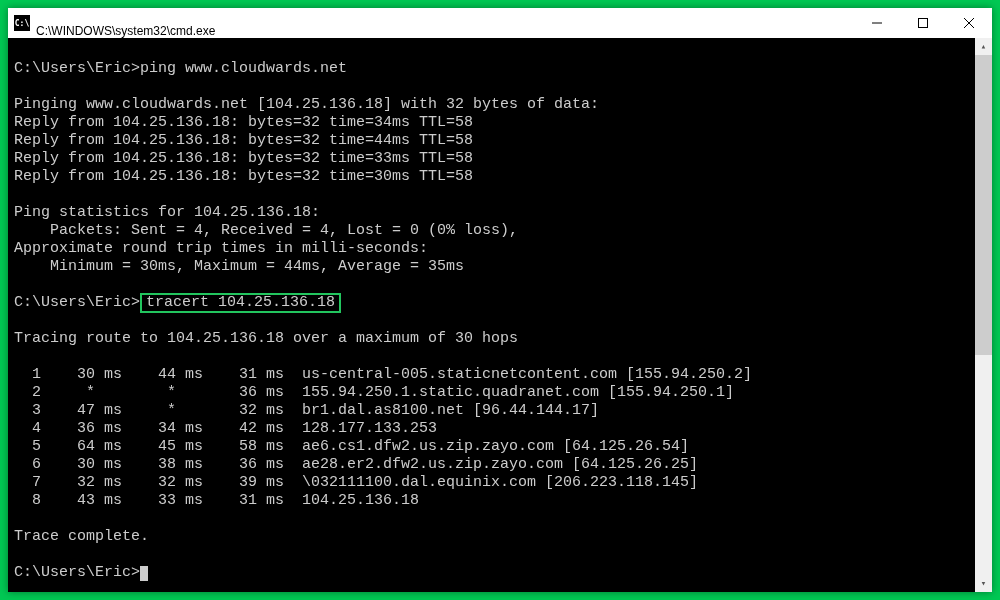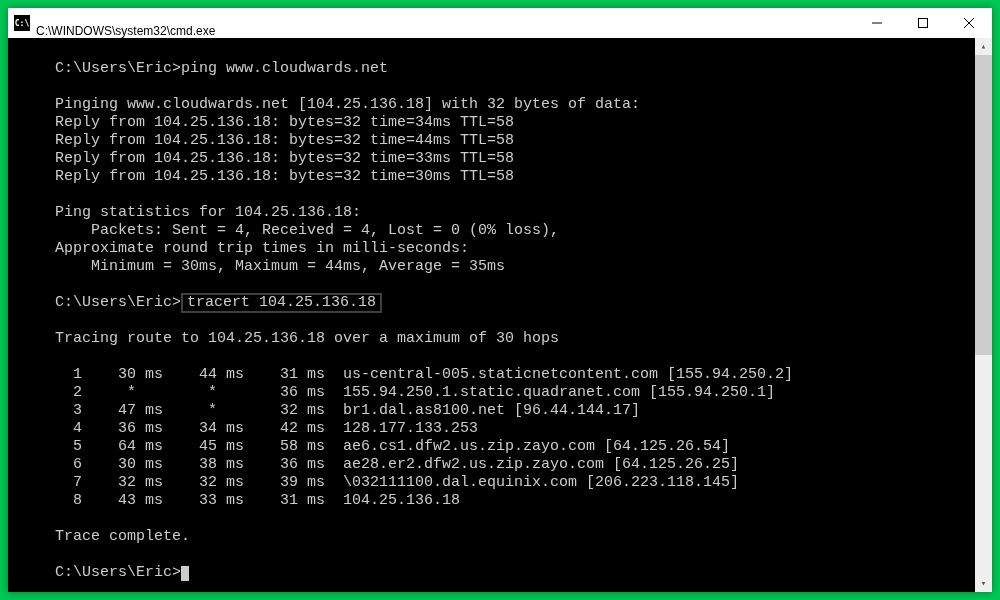--- a/index.html
+++ b/index.html
@@ -74,24 +74,23 @@
   .terminal {
     flex: 1;
     background: #000;
     color: #ccc;
     padding: 4px 6px 0 6px;
     white-space: pre;
     line-height: 18px;
     font-size: 15px;
     font-family: Consolas, 'Courier New', monospace;
     overflow: hidden;
-    margin-left: 41px;
   }
   .highlight-box {
-    border: 2px solid #404040;
+    border: 2px solid #22c55e;
     display: inline-block;
     padding: 0 4px;
     line-height: 16px;
     margin: -1px 0;
   }
   .scrollbar {
     width: 17px;
     background: #f0f0f0;
     position: relative;
     flex-shrink: 0;

